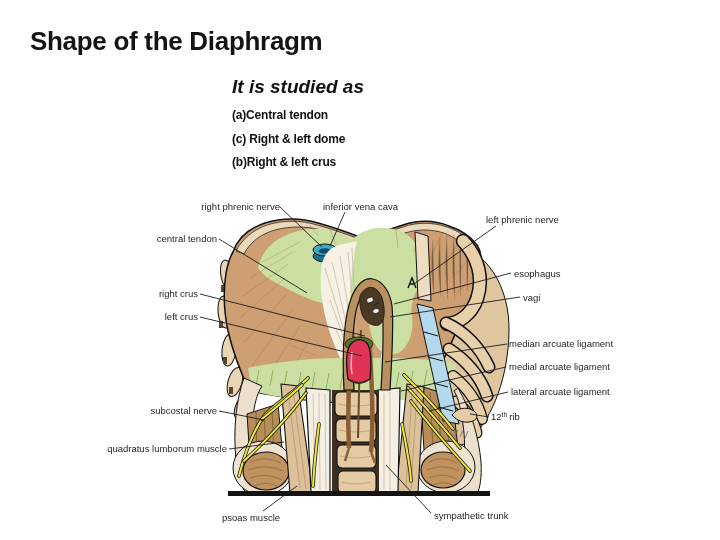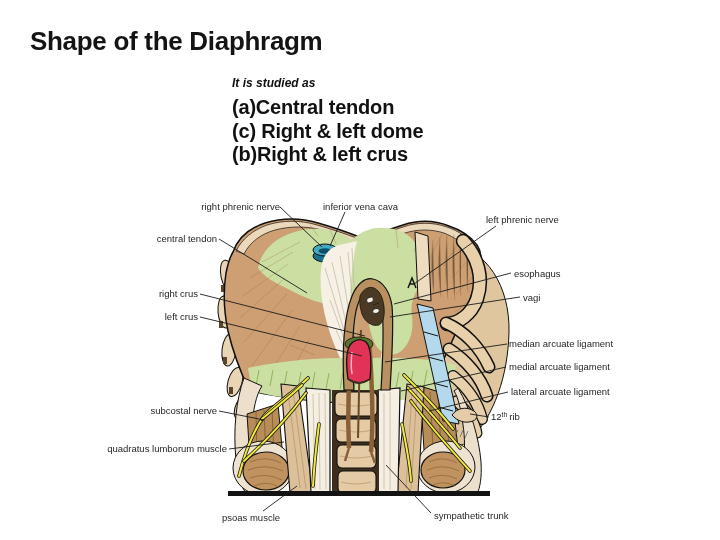--- a/index.html
+++ b/index.html
@@ -1,22 +1,22 @@
 <!DOCTYPE html>
 <html><head>
 <meta charset="utf-8">
 <style>
   html,body{margin:0;padding:0;background:#fff;}
   .slide{position:relative;width:720px;height:540px;background:#ffffff;overflow:hidden;
          font-family:"Liberation Sans",sans-serif;color:#111;}
   .title{position:absolute;left:30px;top:26px;font-size:26px;font-weight:700;
          letter-spacing:-0.3px;color:#141414;white-space:nowrap;}
   .study{position:absolute;left:232px;top:76px;}
-  .study .intro{font-style:italic;font-weight:700;font-size:12px;margin:0 0 6px 0;}
-  .study .item{font-weight:700;font-size:20px;line-height:23.6px;letter-spacing:-0.2px;white-space:nowrap;}
+  .study .intro{font-style:italic;font-weight:700;font-size:19px;margin:0 0 6px 0;}
+  .study .item{font-weight:700;font-size:12px;line-height:23.6px;letter-spacing:-0.2px;white-space:nowrap;}
   svg{position:absolute;left:0;top:0;}
   .lbl{font-family:"Liberation Sans",sans-serif;font-size:9.5px;fill:#262626;}
   .leader{stroke:#1c1c1c;stroke-width:0.9;fill:none;}
   .outl{stroke:#111;fill:none;}
 </style>
 </head>
 <body>
 
 <div class="slide">
 

